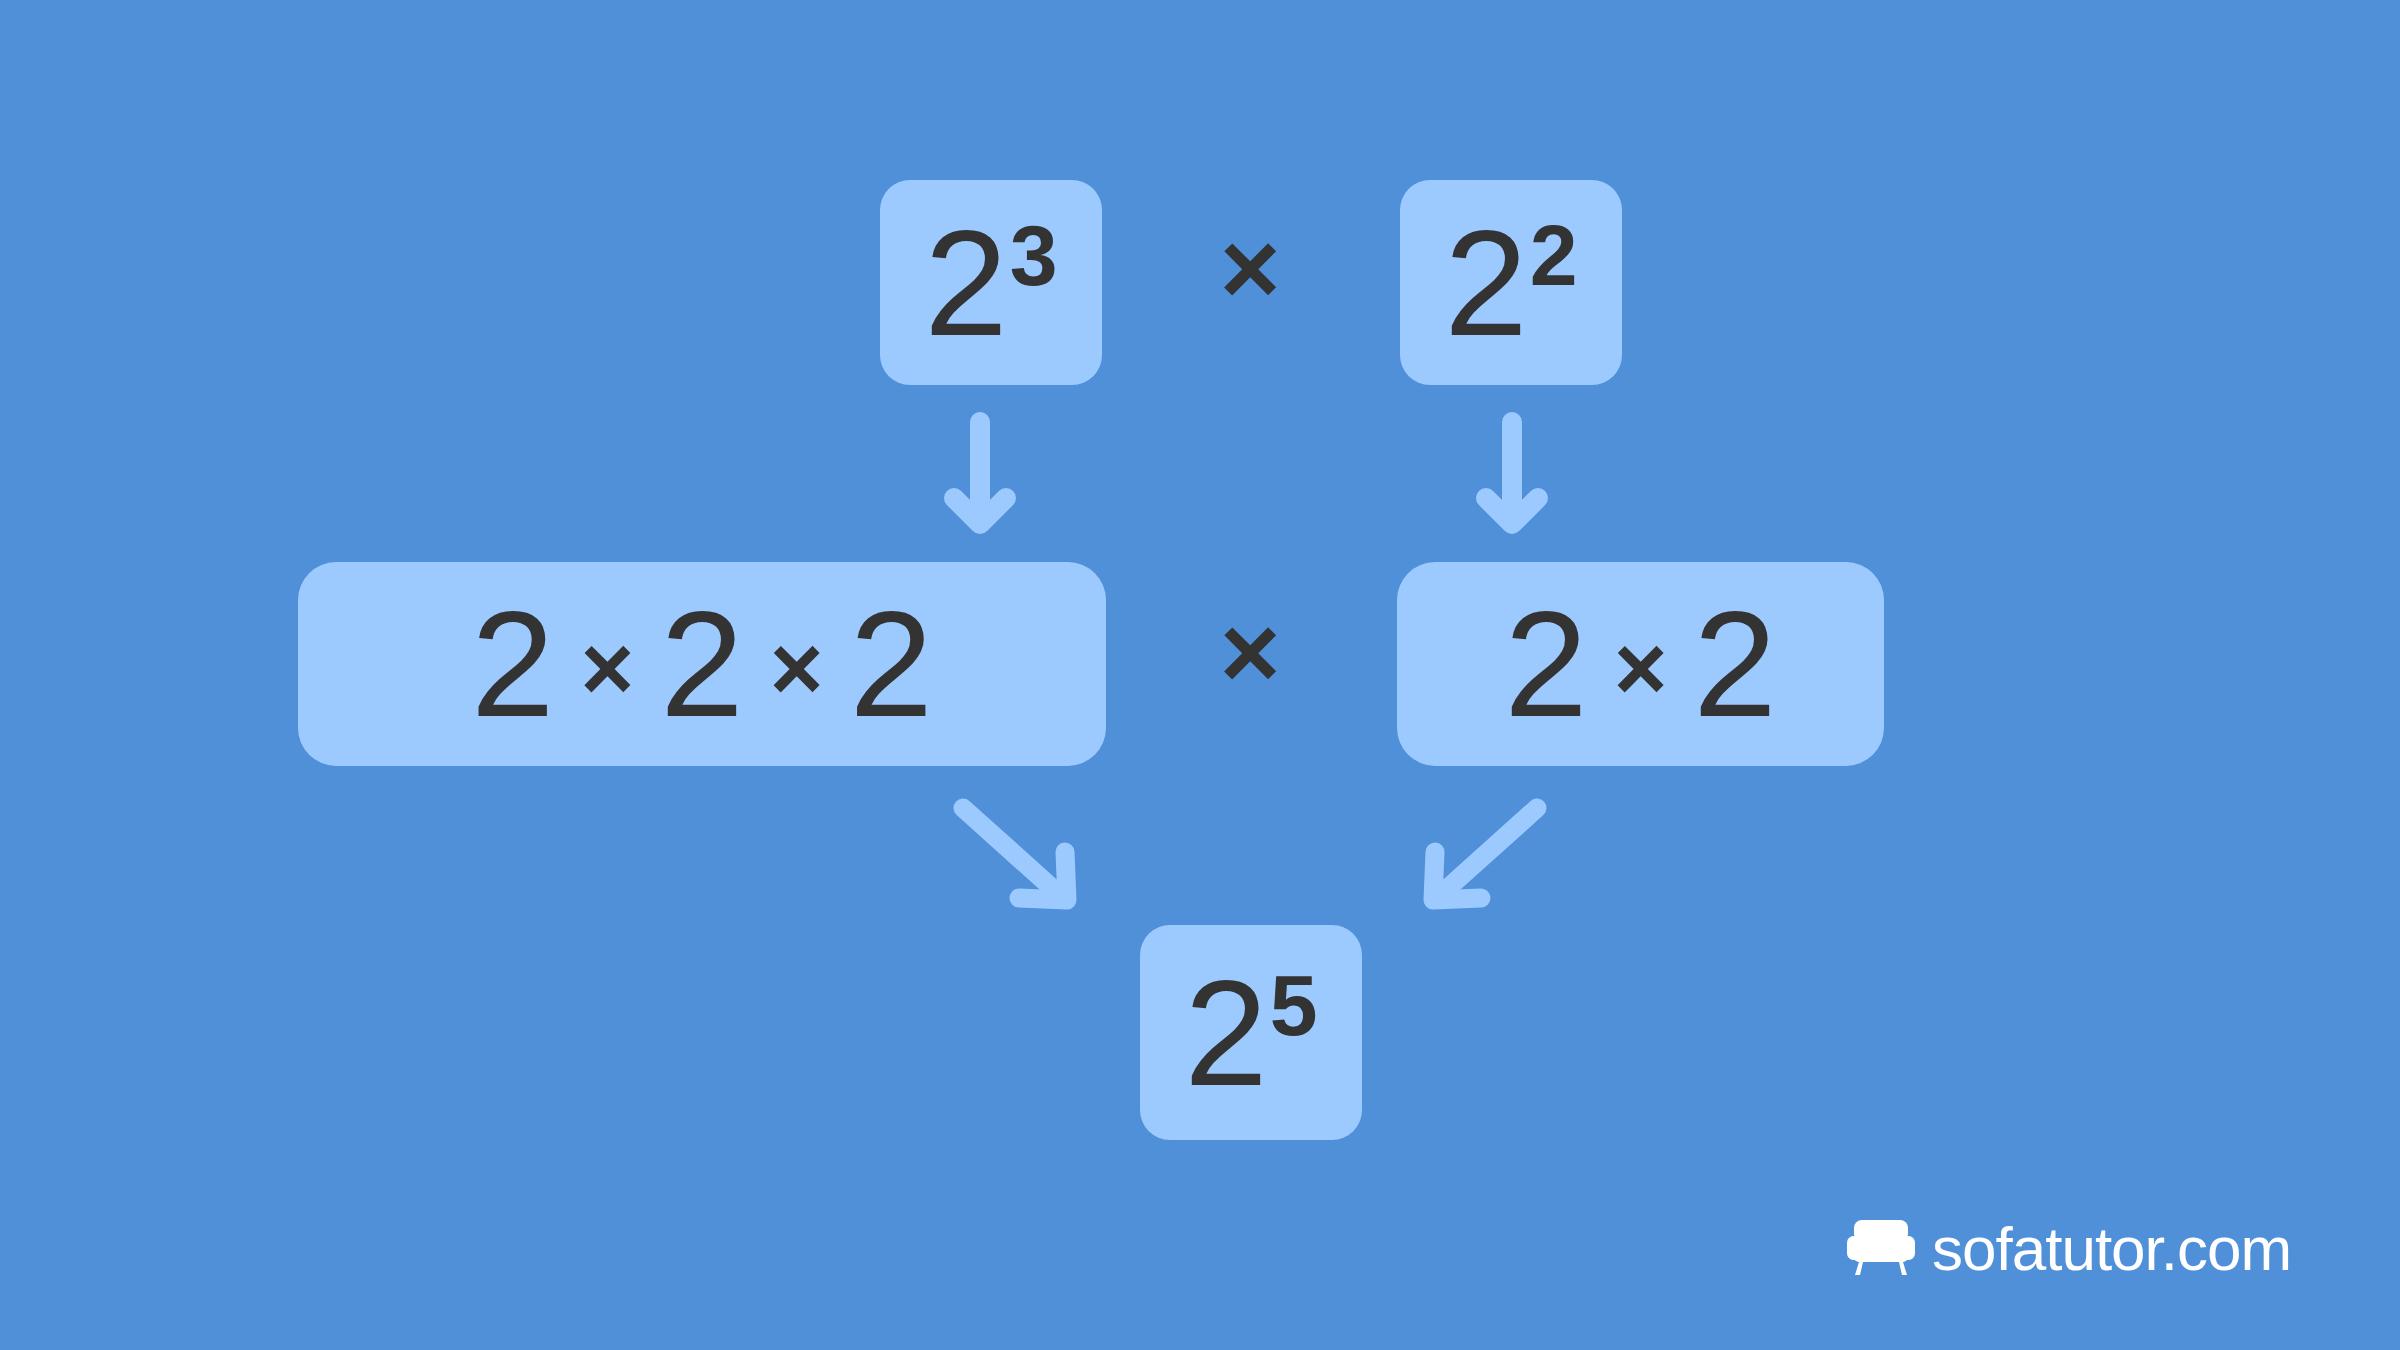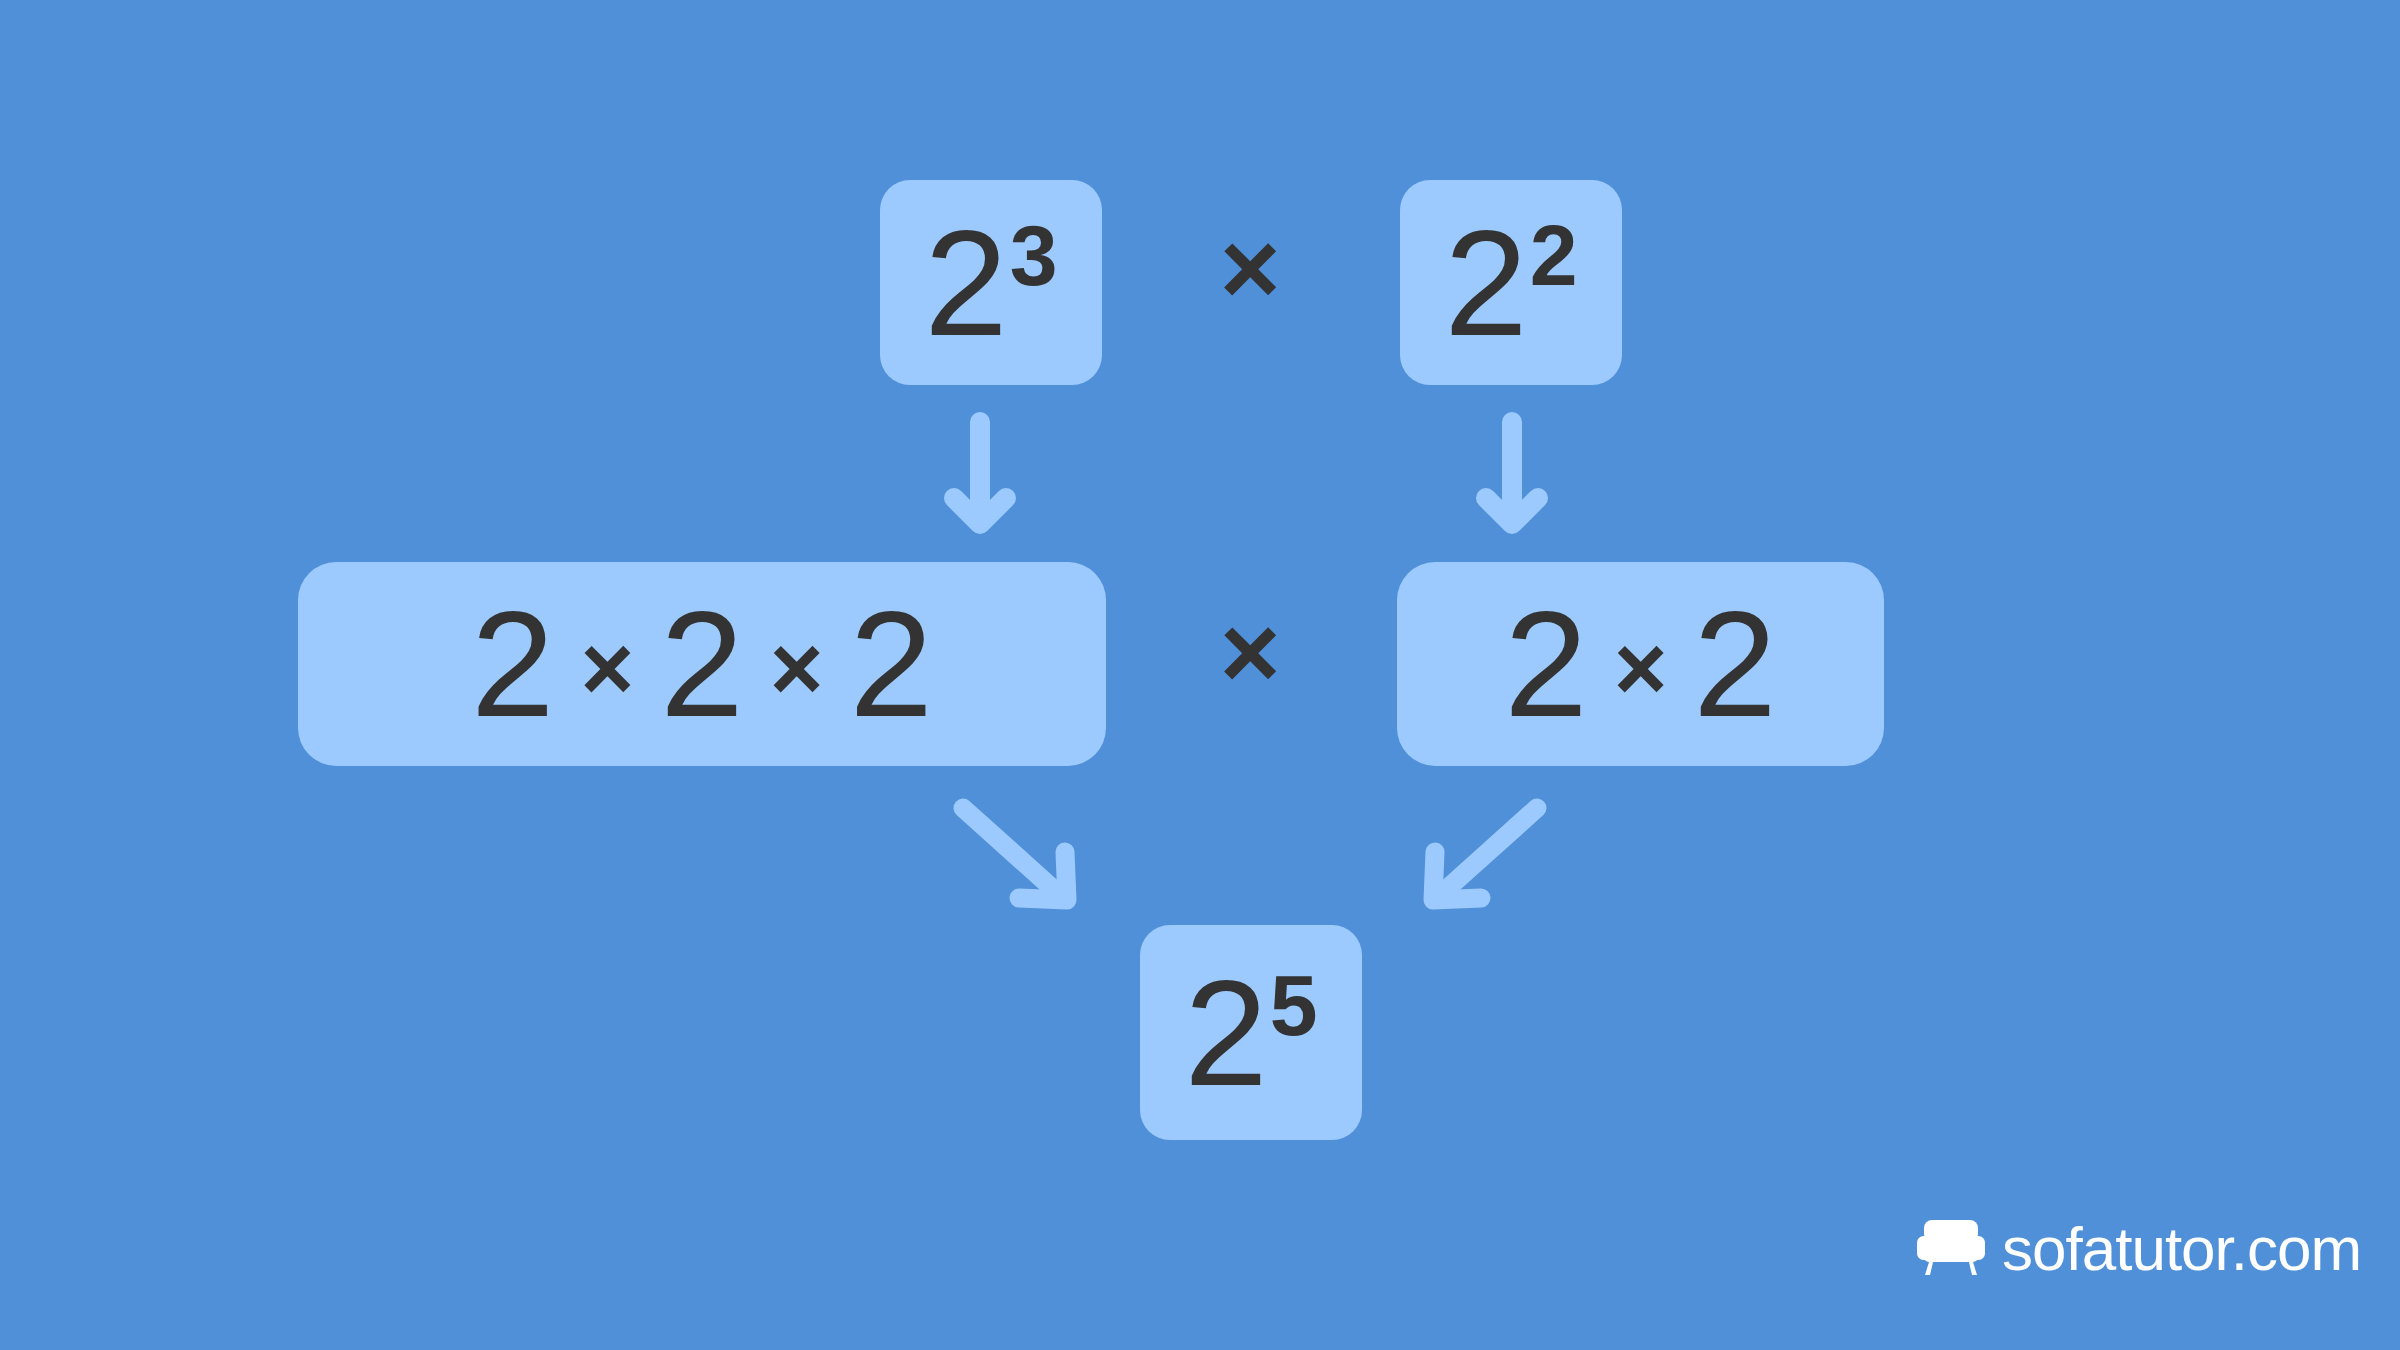--- a/index.html
+++ b/index.html
@@ -178,21 +178,21 @@
     </svg>
   </div>
 
   <div class="box square" style="left:1140px; top:925px; width:222px; height:215px;">
     <span class="power">
       <span class="base">2</span>
         <span class="exp">5</span>
     </span>
   </div>
 
-  <div id="logo" style="left:1916px; top:1218px;">
+  <div id="logo" style="left:1846px; top:1218px;">
     <span class="sofa-icon">
       <svg width="70" height="58" viewBox="0 0 70 58" fill="none">
         <rect x="8" y="2" width="54" height="22" rx="8" fill="#ffffff"></rect>
         <rect x="1" y="18" width="14" height="24" rx="6.5" fill="#ffffff"></rect>
         <rect x="55" y="18" width="14" height="24" rx="6.5" fill="#ffffff"></rect>
         <rect x="11" y="22" width="48" height="18" rx="7" fill="#ffffff"></rect>
         <rect x="8" y="34" width="54" height="10" rx="5" fill="#ffffff"></rect>
         <path d="M13 44 L9 57 L14 57 L17 44 Z" fill="#ffffff"></path>
         <path d="M57 44 L61 57 L56 57 L53 44 Z" fill="#ffffff"></path>
       </svg>

